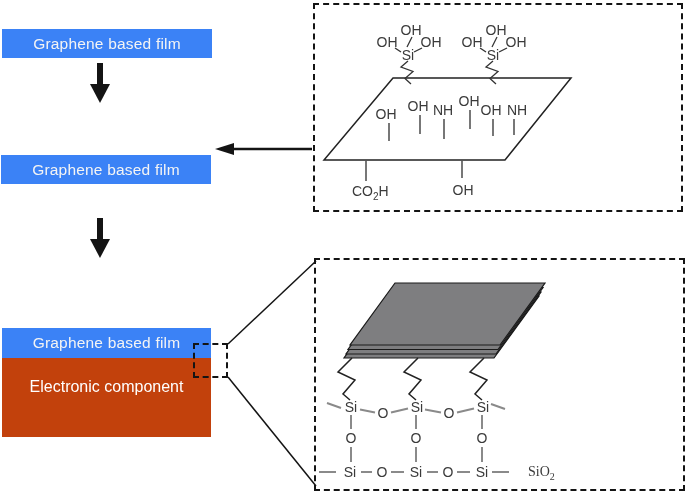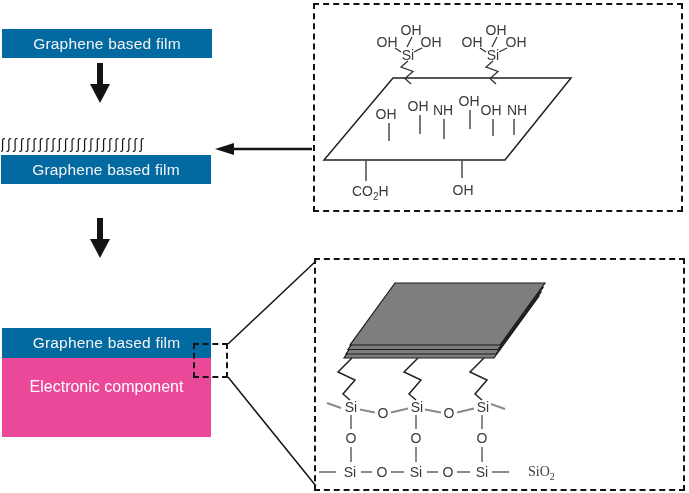--- a/index.html
+++ b/index.html
@@ -2,26 +2,26 @@
 <html><head>
 <meta charset="utf-8">
 <style>
   html,body{margin:0;padding:0;background:#ffffff;}
   .page{
     position:relative;width:689px;height:493px;background:#ffffff;overflow:hidden;
     font-family:"Liberation Sans", sans-serif;
   }
   svg.overlay{position:absolute;left:0;top:0;z-index:3;pointer-events:none;}
   .film-bar{
-    position:absolute;background:#0369a1;color:#f4f4f4;
+    position:absolute;background:#3b82f6;color:#f4f4f4;
     display:flex;align-items:center;justify-content:center;
     font-size:15.5px;letter-spacing:.2px;z-index:1;
   }
   .component{
-    position:absolute;background:#ec4899;color:#ffffff;
+    position:absolute;background:#c2410c;color:#ffffff;
     display:flex;align-items:flex-start;justify-content:center;
     font-size:16px;z-index:1;
   }
   .component .inner{margin-top:20px;}
   .squiggle{
     position:absolute;left:1px;top:135px;width:213px;height:20px;overflow:hidden;
     font-size:14px;line-height:19px;letter-spacing:3.2px;color:#161616;z-index:1;
     white-space:nowrap;
   }
   .dashed-box{position:absolute;border:2px dashed #141414;background:transparent;z-index:1;}
@@ -40,21 +40,20 @@
 </style>
 </head>
 <body>
 
 <div class="page">
 
   <div class="film-bar" style="left:2px;top:29px;width:210px;height:29px;">
     <span>Graphene based film</span>
   </div>
 
-  <div class="squiggle"><span>ʃʃʃʃʃʃʃʃʃʃʃʃʃʃʃʃʃʃʃʃʃʃʃ</span></div>
 
   <div class="film-bar" style="left:1px;top:155px;width:210px;height:29px;">
     <span>Graphene based film</span>
   </div>
 
   <div class="film-bar" style="left:2px;top:328px;width:209px;height:30px;">
     <span>Graphene based film</span>
   </div>
 
   <div class="component" style="left:2px;top:358px;width:209px;height:79px;">

